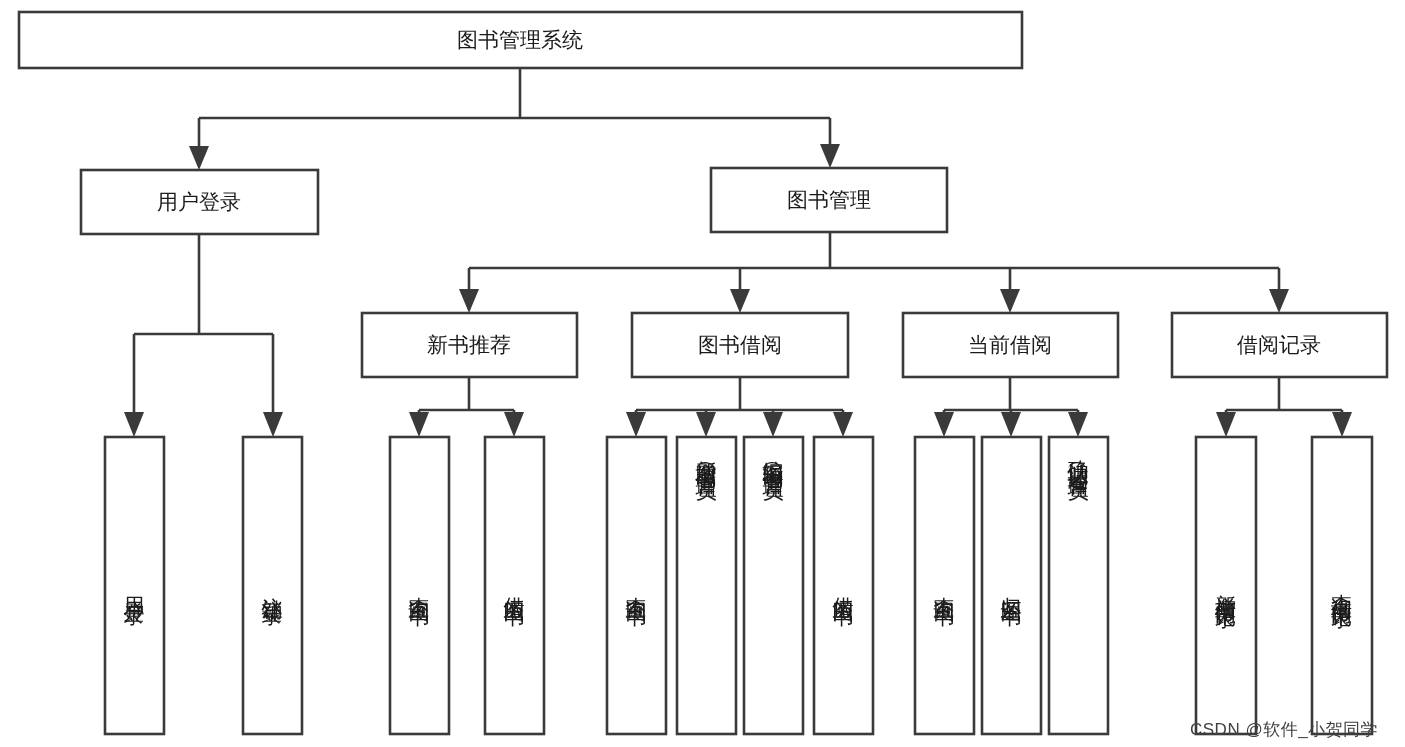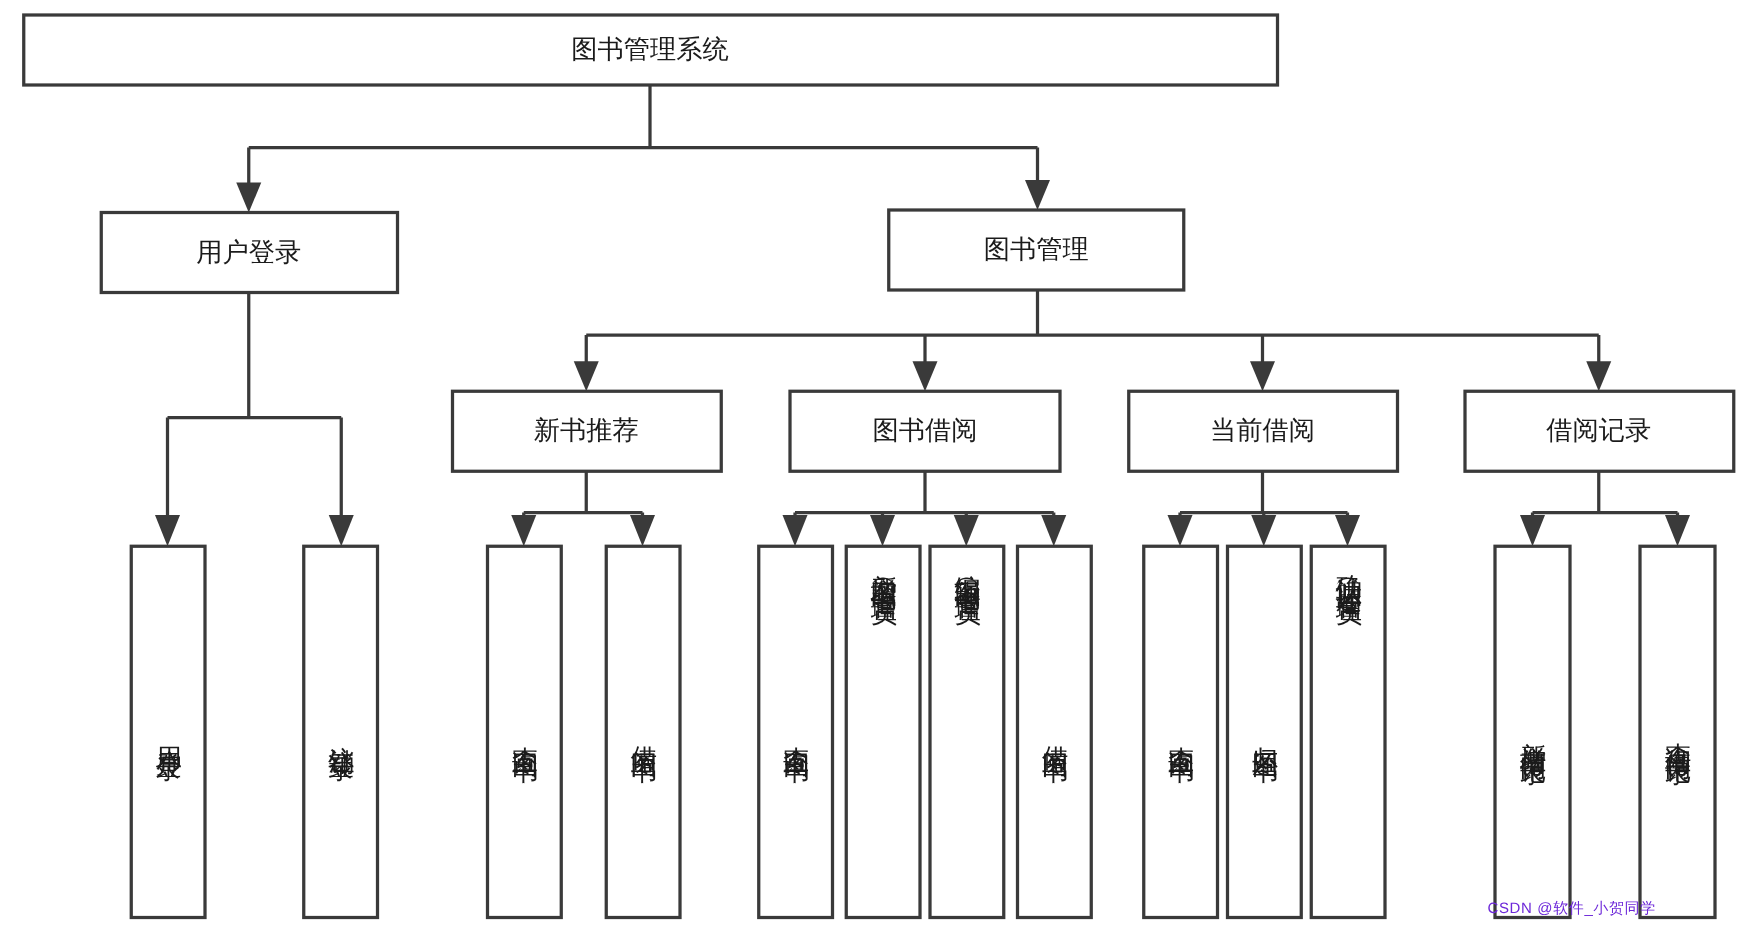--- a/index.html
+++ b/index.html
@@ -62,22 +62,22 @@
   .leaf-label-wrap {
     position: absolute;
     display: flex;
     align-items: center;
     justify-content: center;
     pointer-events: none;
   }
   .watermark {
     position: absolute;
     font-family: "Liberation Sans", "DejaVu Sans", sans-serif;
-    font-size: 12px;
-    color: #6d28d9;
+    font-size: 17px;
+    color: #404040;
     white-space: nowrap;
     letter-spacing: 0.5px;
   }
 </style>
 </head>
 <body>
 
 <div id="diagram-root">
 
   <svg id="flowchart" viewBox="0 0 1405 747">

